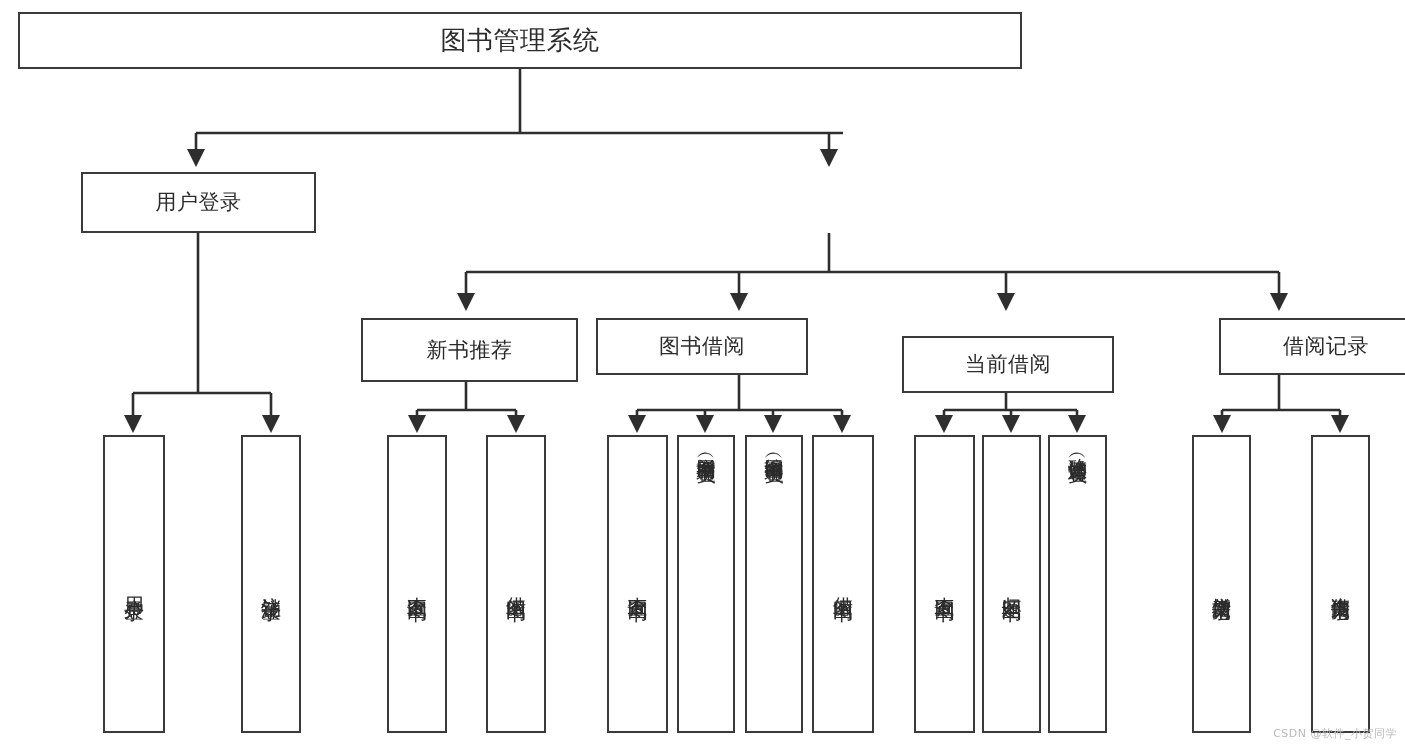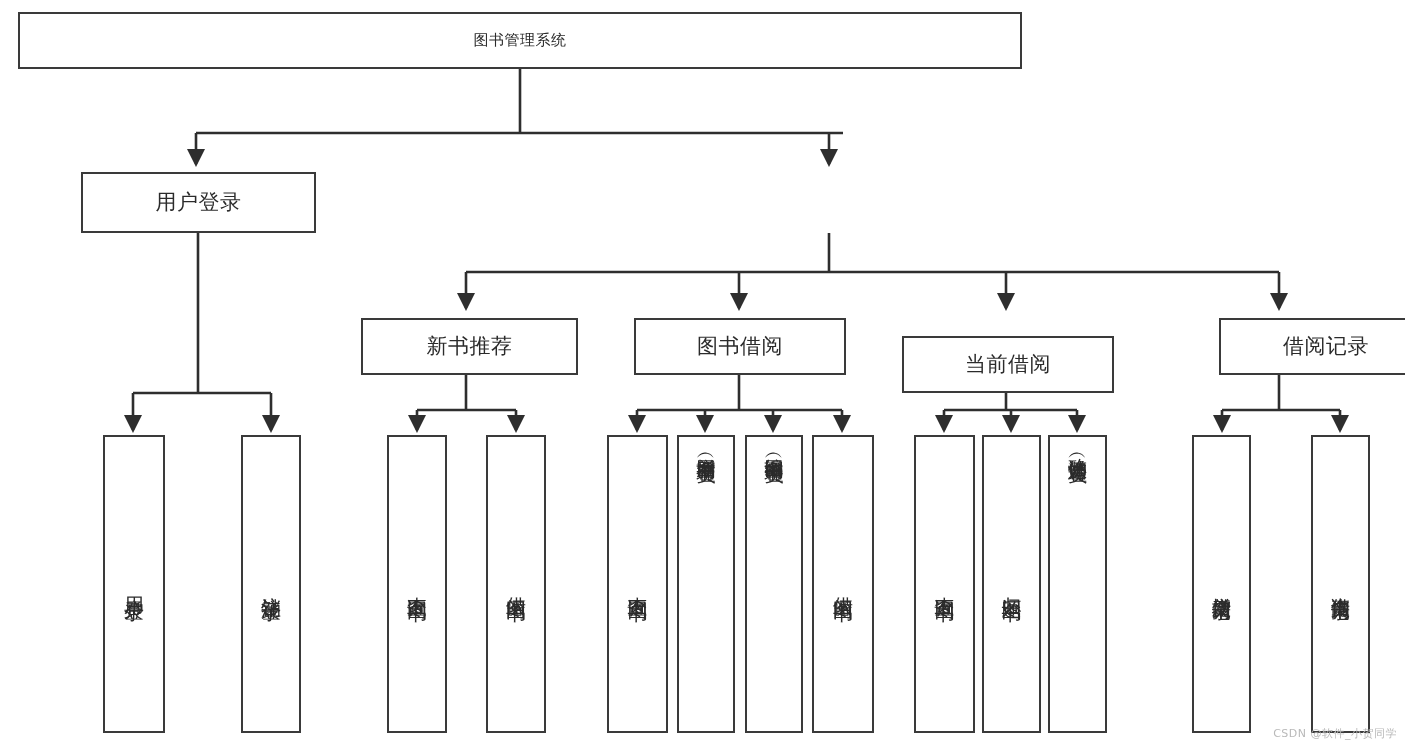--- a/index.html
+++ b/index.html
@@ -43,21 +43,21 @@
     text-align: center;
     line-height: 1.18;
   }
   
   .node.horizontal .node-label {
     font-size: 21px;
     letter-spacing: 0.5px;
     white-space: nowrap;
   }
   .node.root .node-label {
-    font-size: 15px;
+    font-size: 26px;
   }
   
   .node.vertical {
     align-items: flex-start;
     justify-content: center;
     padding-top: 4px;
   }
   .node.vertical .node-label {
     writing-mode: vertical-rl;
     text-orientation: upright;
@@ -143,25 +143,25 @@
 
   <div class="node horizontal root" style="left:18px; top:12px; width:1004px; height:57px;">
     <span class="node-label">图书管理系统</span>
   </div>
 
   <div class="node horizontal" style="left:81px; top:172px; width:235px; height:61px;">
     <span class="node-label">用户登录</span>
   </div>
 
 
-  <div class="node horizontal" style="left:361px; top:318px; width:217px; height:57px;">
+  <div class="node horizontal" style="left:361px; top:318px; width:217px; height:64px;">
     <span class="node-label">新书推荐</span>
   </div>
 
-  <div class="node horizontal" style="left:634px; top:318px; width:212px; height:57px;">
+  <div class="node horizontal" style="left:596px; top:318px; width:212px; height:57px;">
     <span class="node-label">图书借阅</span>
   </div>
 
   <div class="node horizontal" style="left:902px; top:336px; width:212px; height:57px;">
     <span class="node-label">当前借阅</span>
   </div>
 
   <div class="node horizontal" style="left:1172px; top:318px; width:214px; height:57px;margin-left:47px;">
     <span class="node-label">借阅记录</span>
   </div>

